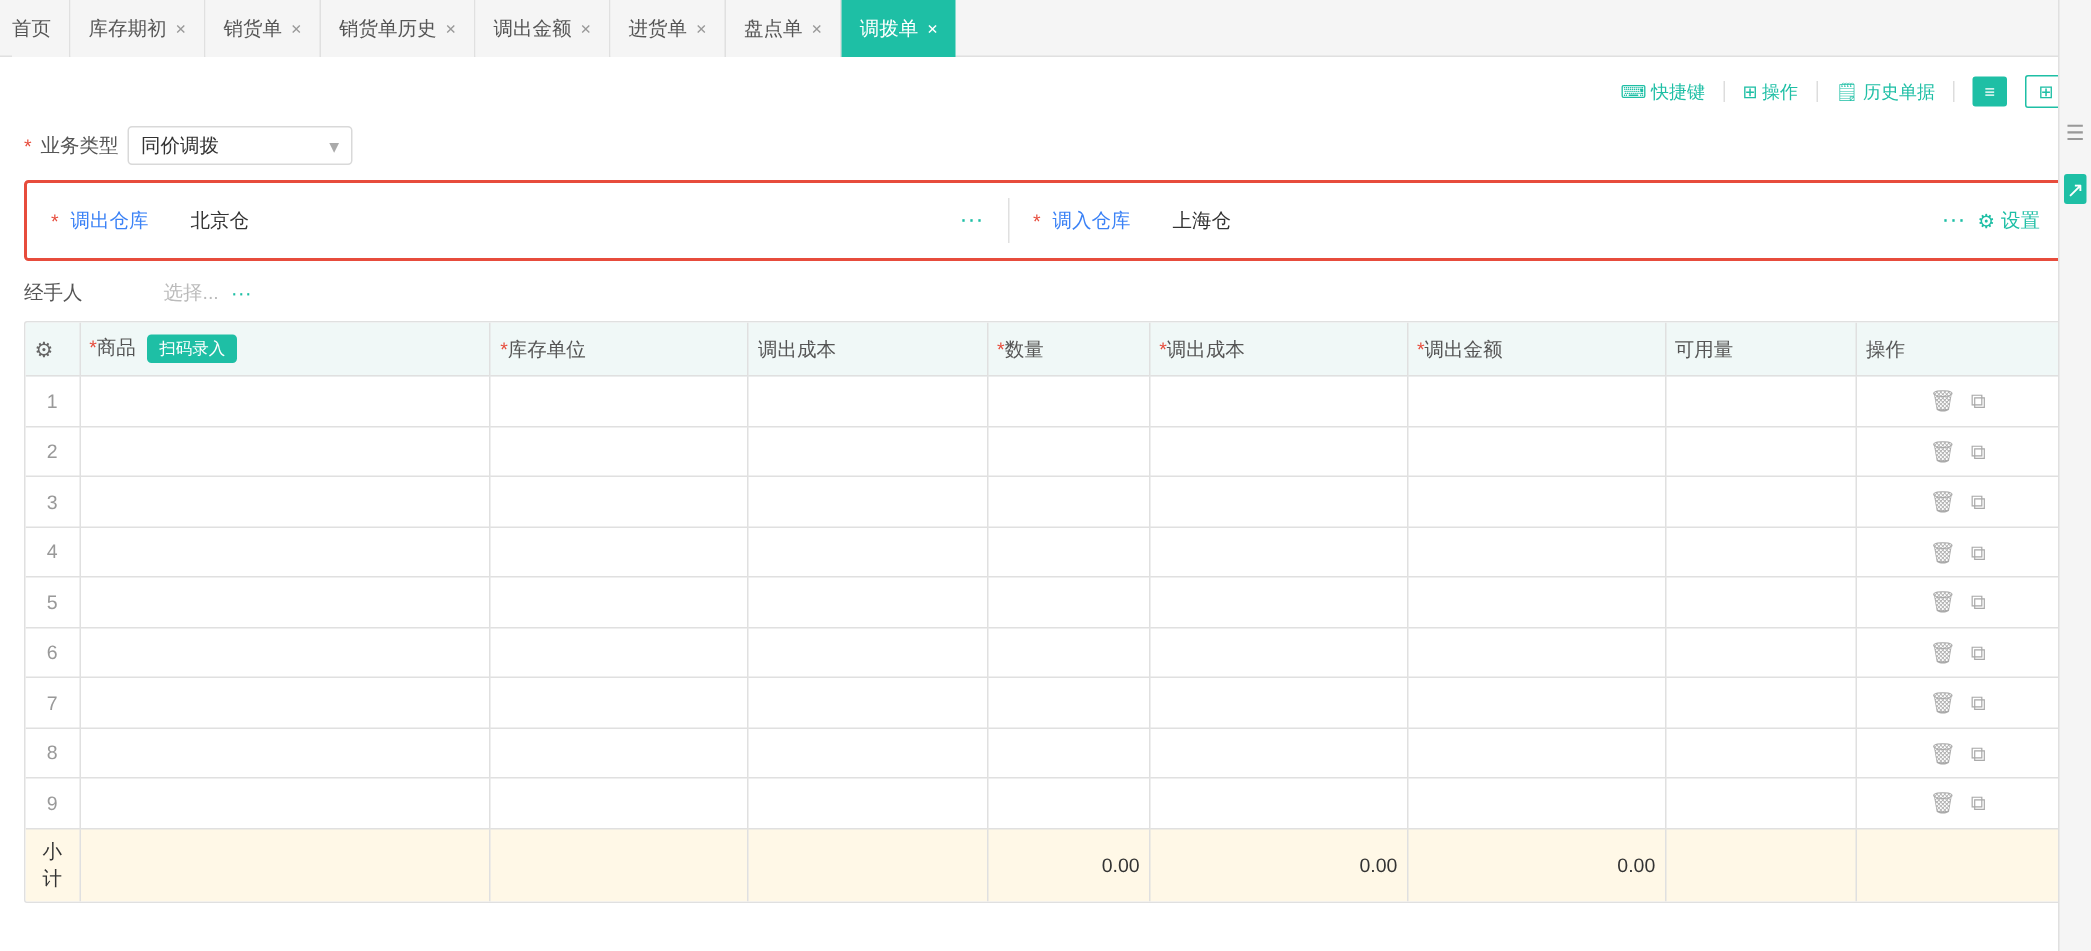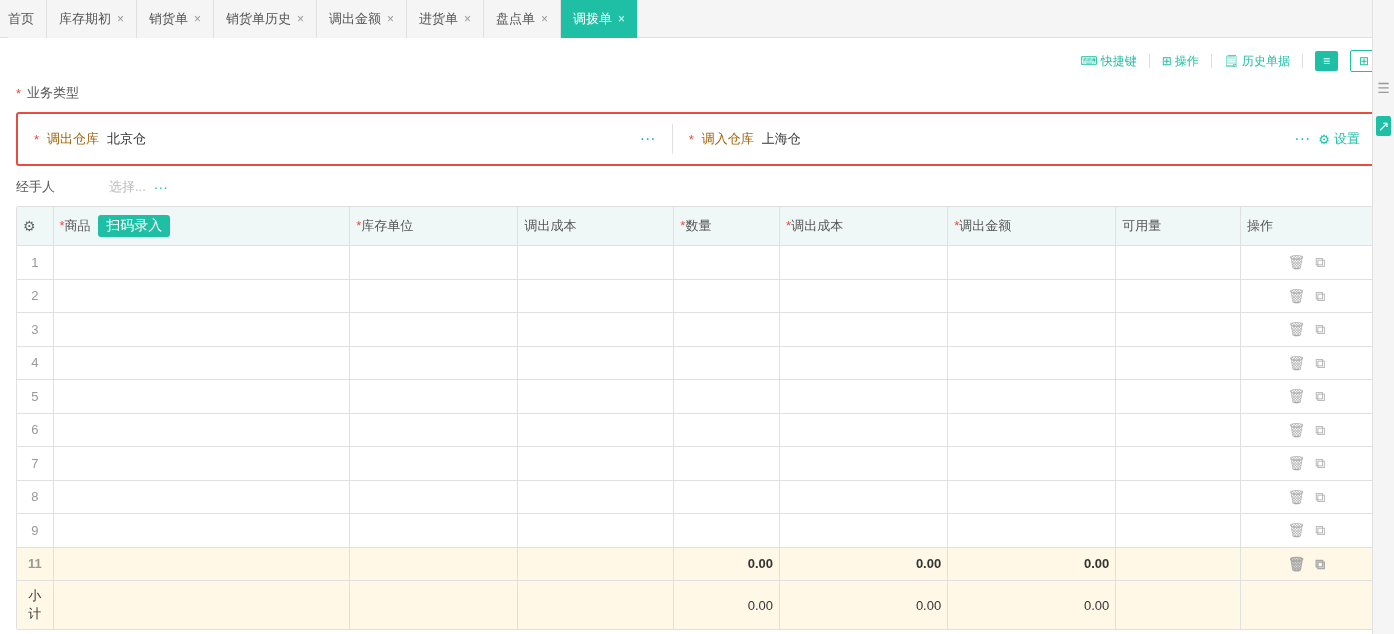--- a/index.html
+++ b/index.html
@@ -59,22 +59,22 @@
       border-radius: 3px;
       display: flex; align-items: center;
       padding: 10px 16px;
       margin-bottom: 12px;
       gap: 0;
     }
     .warehouse-section {
       display: flex; align-items: center; flex: 1; gap: 8px;
     }
     .warehouse-section .required { color: #e74c3c; }
-    .warehouse-label { font-size: 13px; color: #a16207; }
-    .warehouse-value { font-size: 13px; color: #333; margin-left: 0; }
+    .warehouse-label { font-size: 13px; color: #3b82f6; }
+    .warehouse-value { font-size: 13px; color: #333; margin-left: 20px; }
     .dots-btn { color: #1ebfa5; cursor: pointer; font-size: 16px; margin-left: auto; }
     .divider-v { width: 1px; background: #e0e0e0; height: 30px; margin: 0 16px; }
 
     
     .settings-btn {
       display: flex; align-items: center; gap: 4px;
       color: #1ebfa5; cursor: pointer; font-size: 13px;
       margin-left: 8px;
     }
 
@@ -121,21 +121,21 @@
       border-bottom: 1px solid #e0e0e0; color: #333; height: 32px;
     }
     .data-table tr:last-child td { border-bottom: none; }
     .data-table td.row-num { color: #999; text-align: center; width: 36px; }
     .data-table td.action-cell { text-align: center; }
     .action-icon { display: inline-flex; align-items: center; justify-content: center;
       width: 20px; height: 20px; cursor: pointer; color: #aaa; font-size: 14px; }
 
     .scan-btn {
       background: #1ebfa5; color: #fff; border: none; border-radius: 3px;
-      padding: 2px 8px; font-size: 14px; cursor: pointer; margin-left: 4px;
+      padding: 2px 8px; font-size: 11px; cursor: pointer; margin-left: 4px;
     }
 
     .gear-th {
       width: 36px; text-align: center;
     }
     .gear-icon-th { color: #666; cursor: pointer; font-size: 14px; }
 
     .subtotal-row td {
       background: #fff8e7; font-weight: bold; color: #333;
     }
@@ -226,20 +226,24 @@
       <div class="divider-toolbar"></div>
       <button class="toolbar-active-btn">≡</button>
       <button class="toolbar-active-btn" style="background:#fff;color:#1ebfa5;border:1px solid #1ebfa5;">⊞</button>
     </div>
   </div>
 
   <div class="form-row">
     <div class="form-field">
       <span class="required">*</span>
       <label>业务类型</label>
+      <div class="select-wrap">
+        <span class="select-val">同价调拨</span>
+        <span class="arrow">▾</span>
+      </div>
     </div>
   </div>
 
   <div class="red-box">
     <div class="warehouse-section">
       <span class="required">*</span>
       <span class="warehouse-label">调出仓库</span>
       <span class="warehouse-value">北京仓</span>
       <span class="dots-btn">···</span>
     </div>
@@ -406,34 +410,20 @@
       <td></td>
       <td></td>
       <td></td>
       <td></td>
       <td></td>
       <td class="action-cell">
         <span class="action-icon">🗑</span>
         <span class="action-icon">⧉</span>
       </td>
     </tr>
-          <tr class="subtotal-row">
-      <td class="row-num">11</td>
-      <td></td>
-      <td></td>
-      <td></td>
-      <td style="text-align:right;">0.00</td>
-      <td style="text-align:right;">0.00</td>
-      <td style="text-align:right;">0.00</td>
-      <td></td>
-      <td class="action-cell">
-        <span class="action-icon">🗑</span>
-        <span class="action-icon">⧉</span>
-      </td>
-    </tr>
           <tr style="background: rgb(255, 248, 231);">
   <td colspan="1" style="text-align:center;color:#333;">小计</td>
   <td></td>
   <td></td>
   <td></td>
   <td style="text-align:right;">0.00</td>
   <td style="text-align:right;">0.00</td>
   <td style="text-align:right;">0.00</td>
   <td></td>
   <td></td>

